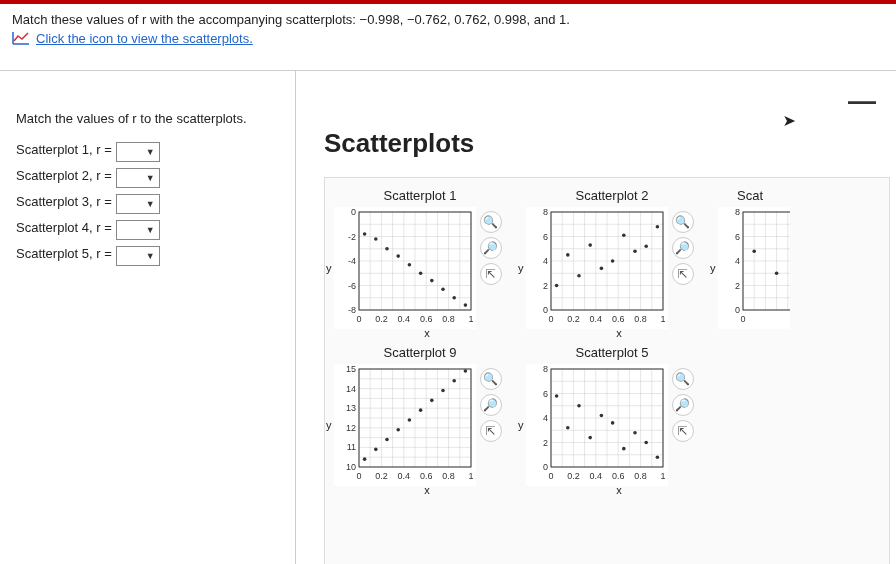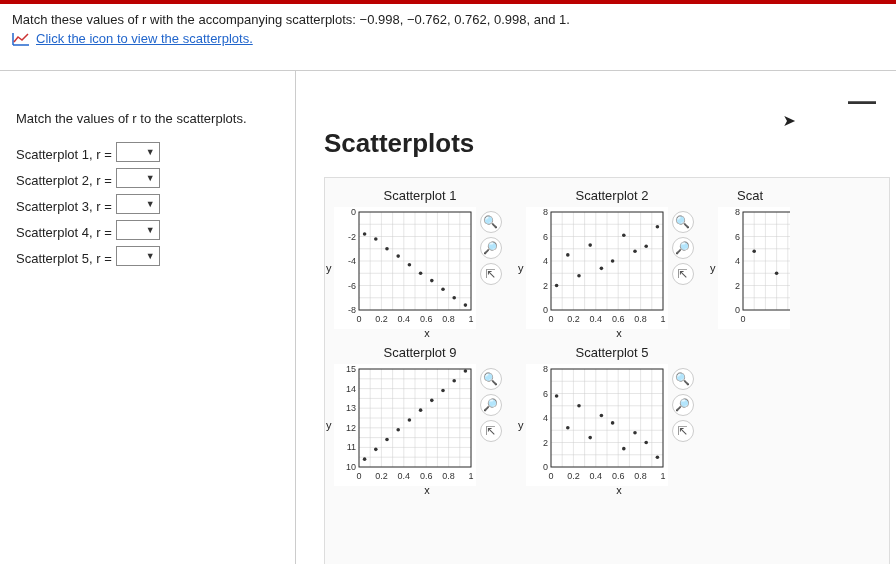--- a/index.html
+++ b/index.html
@@ -13,32 +13,32 @@
     font-size: 13px;
     color: #222;
   }
   .topbar {
     background: #fff;
     border-top: 4px solid #b00;
     padding: 8px 12px 24px 12px;
     border-bottom: 1px solid #ccc;
   }
   .topbar .q { margin-bottom: 4px; }
-  .topbar .link-row { display: flex; align-items: center; gap: 6px; }
+  .topbar .link-row { display: flex; align-items: flex-start; gap: 6px; }
   .chart-icon { width: 18px; height: 14px; display: inline-block; }
   .link-text { color: #2266cc; text-decoration: underline; cursor: pointer; }
   .main { display: flex; height: calc(100% - 60px); }
   .left {
     width: 296px;
     padding: 40px 16px 0 16px;
     background: #fff;
     border-right: 1px solid #ccc;
   }
   .left .heading { margin-bottom: 16px; font-size: 13px; }
-  .row { display: flex; align-items: flex-end; margin-bottom: 6px; gap: 4px;}
+  .row { display: flex; align-items: flex-start; margin-bottom: 6px; gap: 4px;}
   .row label { flex: 0 0 auto; }
   .sel {
     border: 1px solid #888; background: #fff;
     width: 44px; height: 20px; display: inline-flex;
     align-items: center; justify-content: flex-end; padding-right: 4px;
     cursor: pointer;
   }
   .sel::after { content: "▼"; font-size: 9px; color: #333; }
   .right { flex: 1; background: #fff; padding: 10px 6px 0 28px; position: relative; overflow:hidden;}
   .popup-title { font-size: 26px; font-weight: 700; margin-bottom: 18px; margin-top: 47px; }

